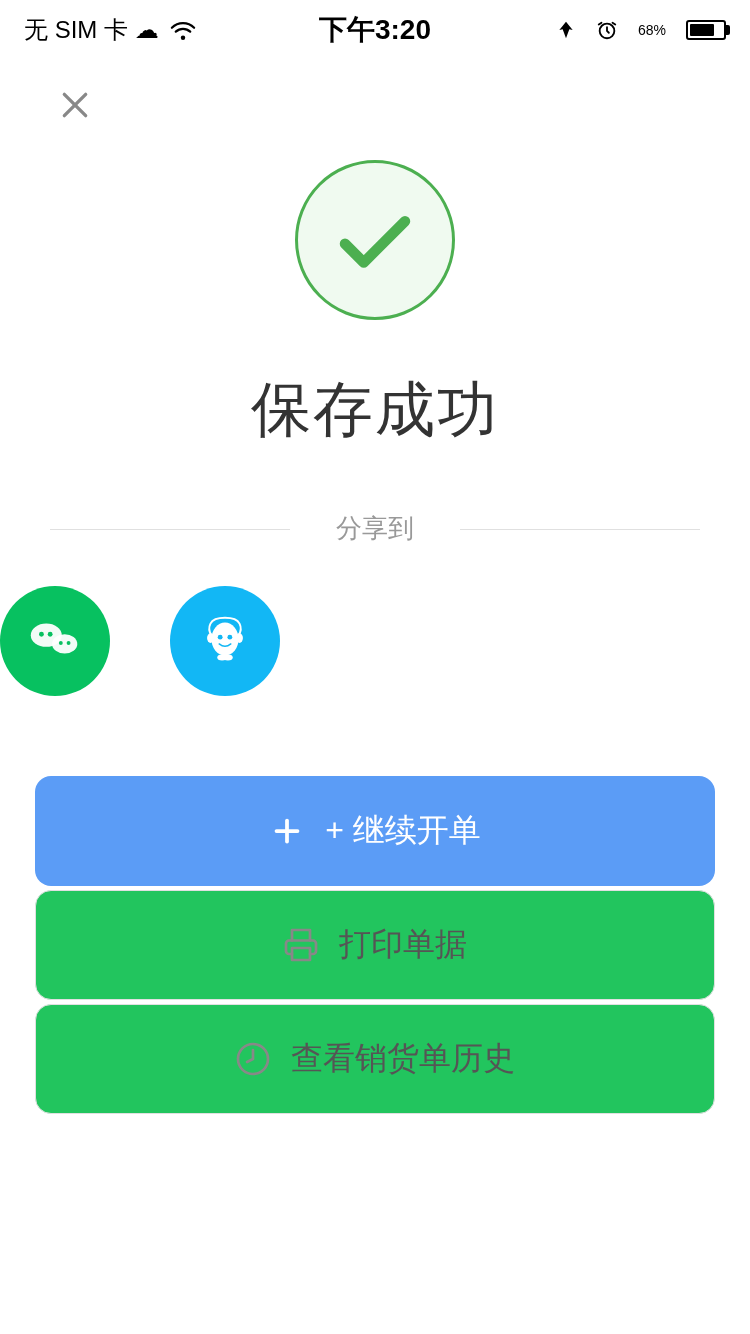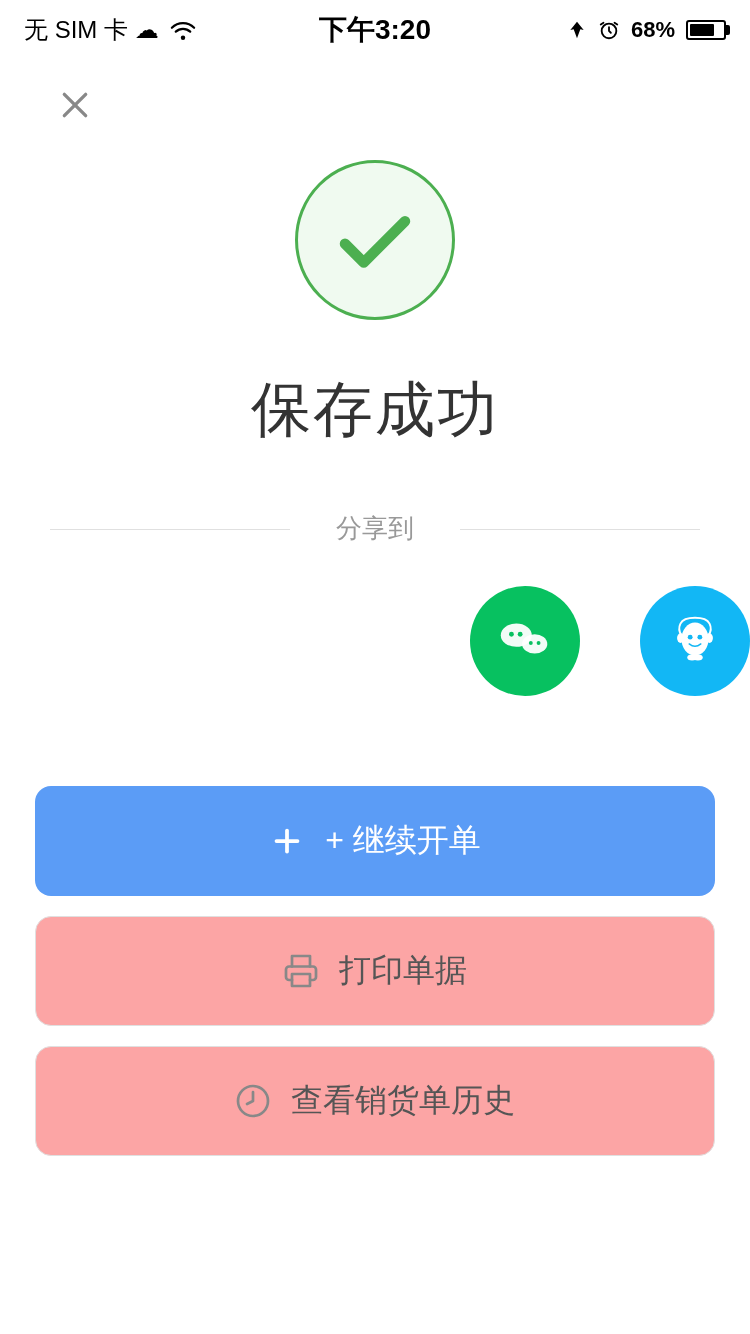--- a/index.html
+++ b/index.html
@@ -39,24 +39,23 @@
       font-weight: 600;
       color: #000000;
       position: absolute;
       left: 50%;
       transform: translateX(-50%);
     }
 
     .status-right {
       display: flex;
       align-items: center;
-      gap: 11px;
-      font-size: 22px;
+      gap: 20px;
+      font-size: 14px;
       color: #000;
-      font-weight: bold;
     }
 
     .battery-icon {
       width: 40px;
       height: 20px;
       border: 2px solid #000;
       border-radius: 3px;
       position: relative;
       display: inline-block;
     }
@@ -134,21 +133,21 @@
       color: #333;
       margin-bottom: 60px;
       letter-spacing: 2px;
     }
 
     
     .share-section {
       width: 100%;
       display: flex;
       flex-direction: column;
-      align-items: flex-end;
+      align-items: flex-start;
       margin-bottom: 50px;
     }
 
     .share-divider {
       width: 100%;
       display: flex;
       align-items: center;
       justify-content: center;
       margin-bottom: 40px;
       position: relative;
@@ -202,30 +201,30 @@
 
     .qq-btn {
       background: #12b7f5;
     }
 
     
     .actions {
       width: 680px;
       display: flex;
       flex-direction: column;
-      gap: 20px;
-      margin-top: 40px;
+      gap: 4px;
+      margin-top: 30px;
     }
 
     .action-btn {
       width: 100%;
       height: 110px;
       border-radius: 16px;
       border: 1.5px solid #e0e0e0;
-      background: #fca5a5;
+      background: #22c55e;
       display: flex;
       align-items: center;
       justify-content: center;
       gap: 20px;
       cursor: pointer;
       font-size: 32px;
       color: #555;
     }
 
     .action-btn.primary {

